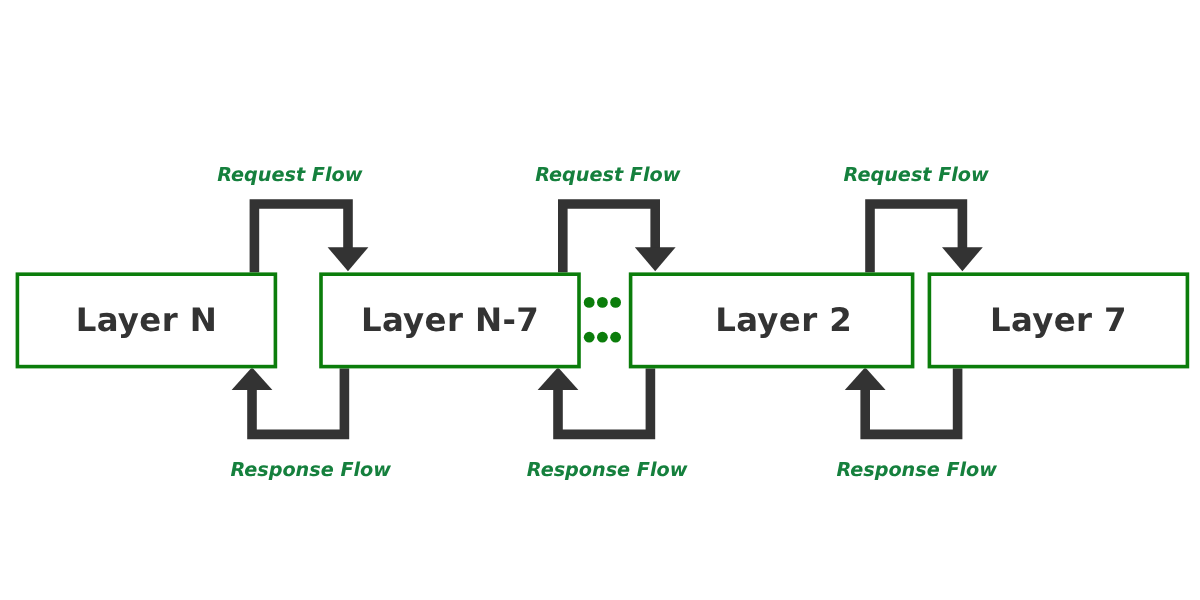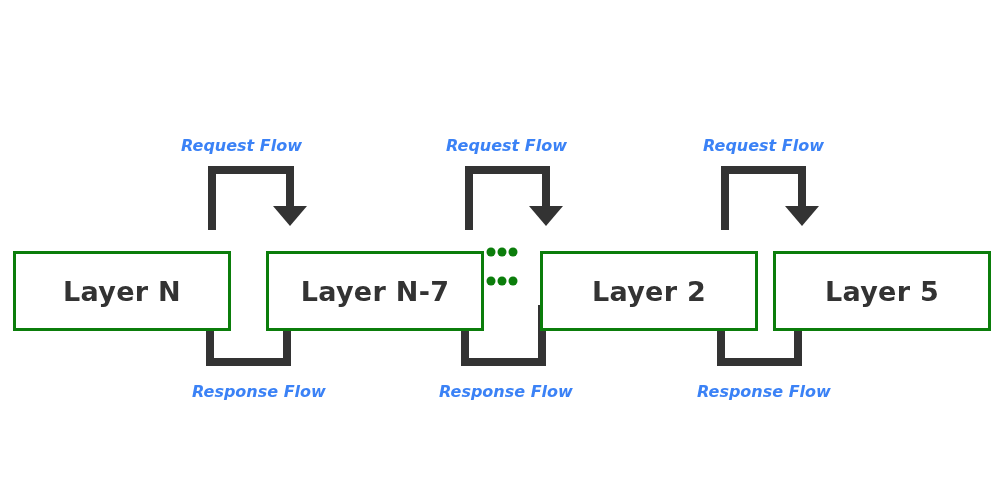--- a/index.html
+++ b/index.html
@@ -1,20 +1,20 @@
 <!DOCTYPE html>
 <html><head>
 <meta charset="utf-8">
 <style>
   html,body{margin:0;padding:0;background:#fff;}
   body{width:1000px;height:500px;position:relative;overflow:hidden;font-family:"DejaVu Sans","Liberation Sans",sans-serif;}
   svg{position:absolute;left:0;top:0;}
-  .box{position:absolute;top:227px;width:212px;height:74px;border:3px solid #0b7d0b;background:#fff;display:flex;align-items:center;justify-content:center;box-sizing:content-box;margin-top:24px;}
+  .box{position:absolute;top:227px;width:212px;height:74px;border:3px solid #0b7d0b;background:#fff;display:flex;align-items:center;justify-content:center;box-sizing:content-box;}
   .box span{font-size:27px;font-weight:bold;color:#333;letter-spacing:0.3px;}
-  .lbl{position:absolute;font-size:16px;font-weight:bold;font-style:italic;color:#3b82f6;white-space:nowrap;}
+  .lbl{position:absolute;font-size:16px;font-weight:bold;font-style:italic;color:#15803d;white-space:nowrap;}
 </style>
 </head>
 <body>
 
 <svg width="1000" height="500">
   <g fill="none" stroke="#333" stroke-width="8">
 
     <path d="M212 230 V170 H290 V208"></path>
 
     <path d="M287 305 V362 H210 V323"></path>
@@ -44,25 +44,25 @@
       <circle cx="513" cy="281" r="4.5"></circle>
   </g>
 </svg>
 
 <div class="box" style="left:13px;">
     <span>Layer N</span>
   </div>
 <div class="box" style="left:266px;">
     <span>Layer N-7</span>
   </div>
-<div class="box" style="left:540px;">
+<div class="box" style="left:524px;padding-left:20px;">
     <span>Layer 2</span>
   </div>
 <div class="box" style="left:773px;">
-    <span>Layer 5</span>
+    <span>Layer 7</span>
   </div>
 
 <div class="lbl" style="left:181px;top:136px;">Request Flow</div>
 <div class="lbl" style="left:446px;top:136px;">Request Flow</div>
 <div class="lbl" style="left:703px;top:136px;">Request Flow</div>
 
 <div class="lbl" style="left:192px;top:382px;">Response Flow</div>
 <div class="lbl" style="left:439px;top:382px;">Response Flow</div>
 <div class="lbl" style="left:697px;top:382px;">Response Flow</div>
 

